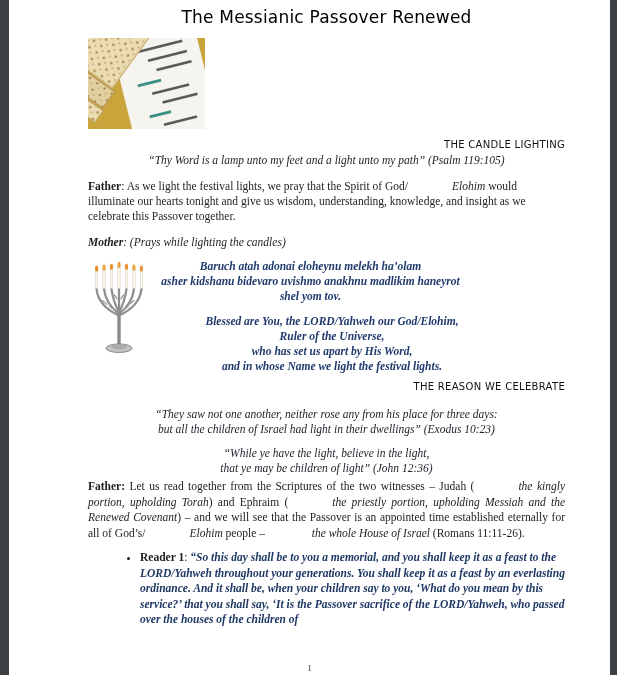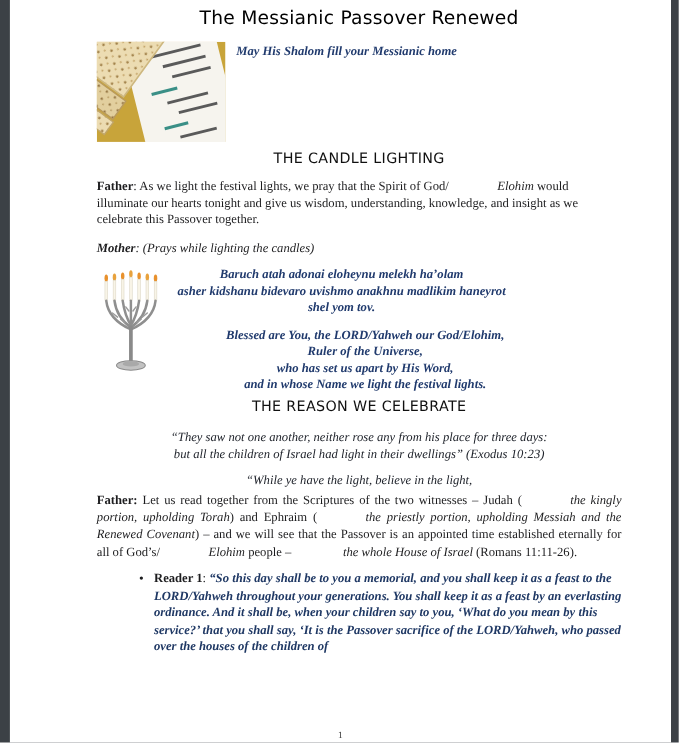--- a/index.html
+++ b/index.html
@@ -24,22 +24,22 @@
   .intro-row{display:flex;margin-top:13px;}
   .matzah-wrap{width:117px;height:91px;flex:none;}
   .intro-right{flex:1;padding-left:8px;min-width:0;}
   .shalom{
     font-weight:bold;font-style:italic;color:#203a6d;
     text-align:center;margin-right:148px;line-height:14.5px;padding-top:2px;
   }
   .dedication{margin-top:9px;text-align:justify;color:#3c4963;line-height:15.5px;}
   .sec-heading{
     font-family:"DejaVu Sans","Liberation Sans",sans-serif;
-    font-size:13px;font-weight:500;letter-spacing:.3px;
-    text-align:center;margin-top:8px;color:#101010;
+    font-size:10px;font-weight:500;letter-spacing:.3px;
+    text-align:right;margin-top:8px;color:#101010;
   }
   .sec-heading.reason{margin-top:5px;}
   .verse{text-align:center;font-style:italic;margin-top:1px;color:#20242c;}
   .para{margin-top:11px;}
   .para.mother{font-style:italic;}
   .para.father2{margin-top:3px;text-align:justify;line-height:15.5px;}
   .seg-b{font-weight:bold;}
   .seg-i{font-style:italic;padding-left:44px;}
   .menorah-row{display:flex;margin-top:6px;}
   .menorah-wrap{width:60px;flex:none;margin-left:3px;margin-top:2px;}
@@ -105,26 +105,26 @@
 
           <g transform="rotate(36 24 30)">
             <rect x="-44" y="-28" width="80" height="74" fill="url(#sp1)" stroke="#cdb77f" stroke-width="1.5"></rect>
             <rect x="-46" y="48" width="86" height="20" fill="url(#sp2)" stroke="#b89a5e" stroke-width="1.2"></rect>
             <rect x="-46" y="70" width="88" height="14" fill="url(#sp1)" stroke="#c0a568" stroke-width="1.2"></rect>
           </g>
         </svg>
       </div>
       <div class="intro-right">
         <div class="shalom">
-          <div>May His Shalom fill your Messianic home</div>
         </div>
       </div>
     </div>
 
     <div class="sec-heading">THE CANDLE LIGHTING</div>
+    <div class="verse">“Thy Word is a lamp unto my feet and a light unto my path” (Psalm 119:105)</div>
 
     <div class="para">
       <span class="seg-b">Father</span><span>: As we light the festival lights, we pray that the Spirit of God/</span><span class="seg-i">Elohim</span><span> would illuminate our hearts tonight and give us wisdom, understanding, knowledge, and insight as we celebrate this Passover together.</span>
     </div>
 
     <div class="para mother">
       <span class="seg-b">Mother</span><span>: (Prays while lighting the candles)</span>
     </div>
 
     <div class="menorah-row">
@@ -193,20 +193,21 @@
 
     <div class="sec-heading reason">THE REASON WE CELEBRATE</div>
 
     <div class="quote q1">
       <div>“They saw not one another, neither rose any from his place for three days:</div>
       <div>but all the children of Israel had light in their dwellings” (Exodus 10:23)</div>
     </div>
 
     <div class="quote q2">
       <div>“While ye have the light, believe in the light,</div>
+      <div>that ye may be children of light” (John 12:36)</div>
     </div>
 
     <div class="para father2">
       <span class="seg-b">Father:</span><span> Let us read together from the Scriptures of the two witnesses – Judah (</span><span class="seg-i">the kingly portion, upholding Torah</span><span>) and Ephraim (</span><span class="seg-i">the priestly portion, upholding Messiah and the Renewed Covenant</span><span>) – and we will see that the Passover is an appointed time established eternally for all of God’s/</span><span class="seg-i">Elohim</span><span> people – </span><span class="seg-i">the whole House of Israel</span><span> (Romans 11:11-26).</span>
     </div>
 
     <ul class="readers">
       <li>
         <span class="seg-b">Reader 1</span><span>: </span><span class="navy-quote">“So this day shall be to you a memorial, and you shall keep it as a feast to the LORD/Yahweh throughout your generations. You shall keep it as a feast by an everlasting ordinance. And it shall be, when your children say to you, ‘What do you mean by this service?’ that you shall say, ‘It is the Passover sacrifice of the LORD/Yahweh, who passed over the houses of the children of</span>
       </li>

